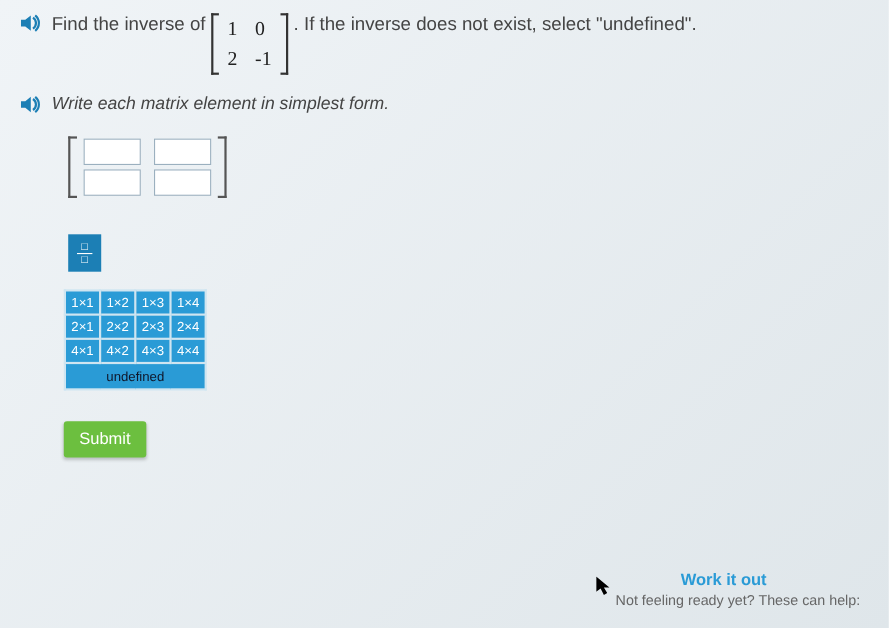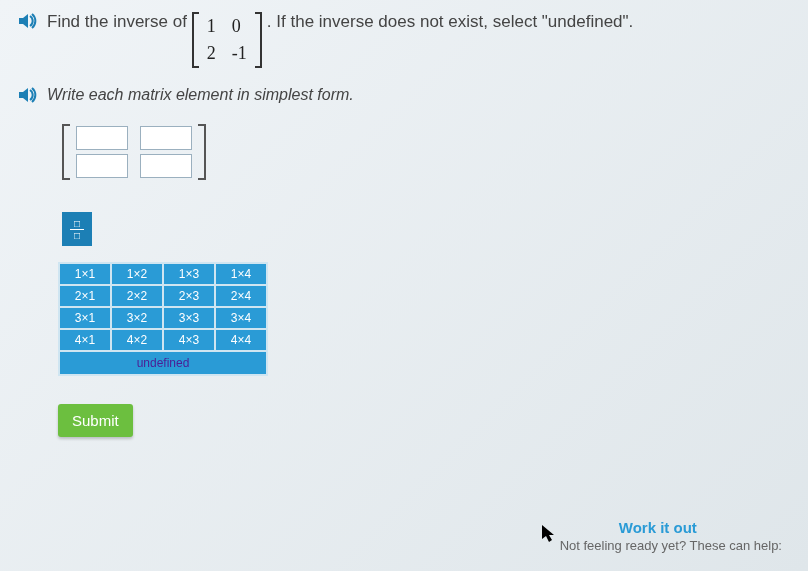--- a/index.html
+++ b/index.html
@@ -70,27 +70,27 @@
 
   .size-grid {
     margin: 16px 0 0 40px;
     border-collapse:collapse;
     border: 2px solid #a7c8dc;
   }
   .size-grid td {
     background:#2a9bd6;
     color:#fff;
     font-size:12px;
-    width:52px; height:22px;
+    width:32px; height:22px;
     text-align:center;
     border:2px solid #cfe5f1;
     cursor:pointer;
   }
   .size-grid .undef {
-    background:#2a9bd6; color:#4c1d95; font-size:12px;
+    background:#2a9bd6; color:#0f172a; font-size:12px;
     height:24px;
   }
 
   .submit-btn {
     margin: 28px 0 0 40px;
     background:#6cbf3f;
     color:#fff;
     border:none;
     padding: 8px 14px;
     font-size:15px;
@@ -179,26 +179,20 @@
     <td>1×3</td>
     <td>1×4</td>
   </tr>
   <tr>
     <td>2×1</td>
     <td>2×2</td>
     <td>2×3</td>
     <td>2×4</td>
   </tr>
   <tr>
-    <td>3×1</td>
-    <td>3×2</td>
-    <td>3×3</td>
-    <td>3×4</td>
-  </tr>
-  <tr>
     <td>4×1</td>
     <td>4×2</td>
     <td>4×3</td>
     <td>4×4</td>
   </tr>
   <tr>
     <td colspan="4" class="undef">undefined</td>
   </tr>
 </tbody>
   </table>

